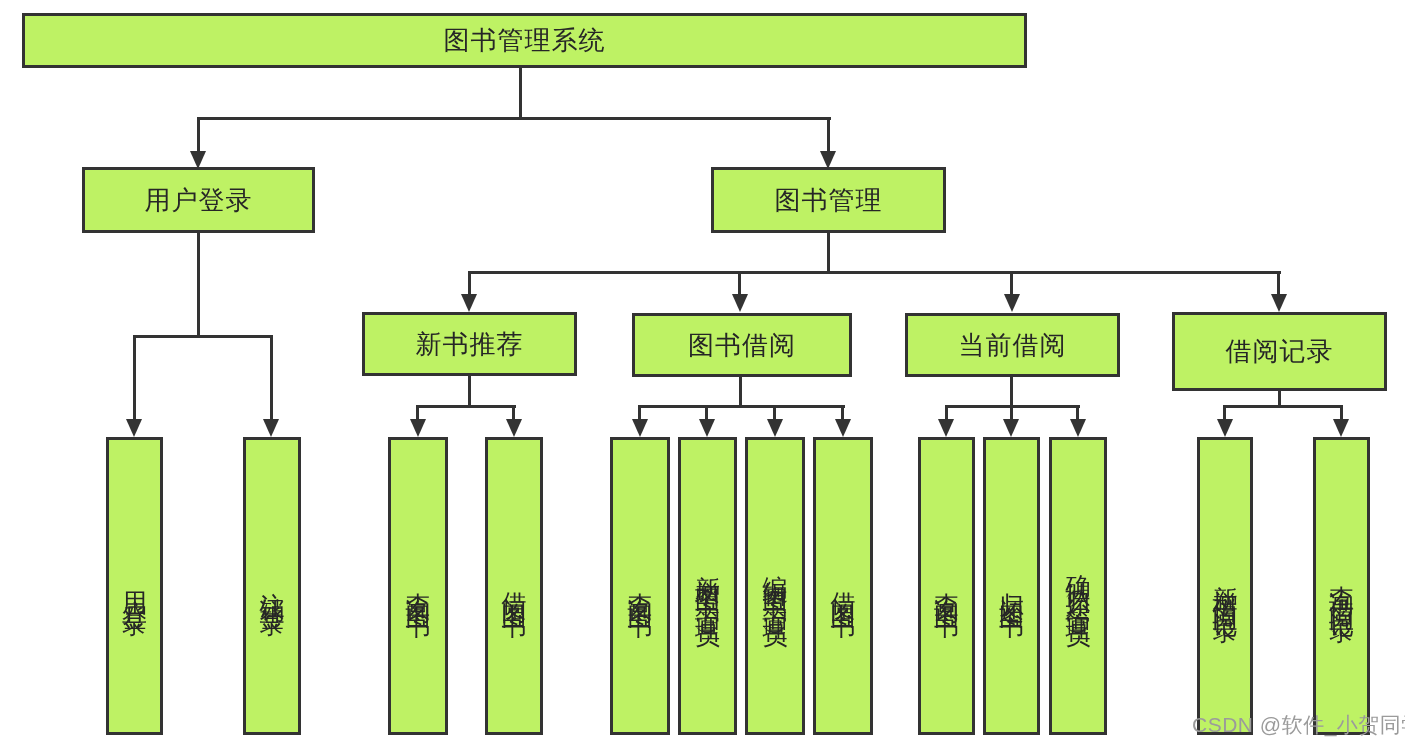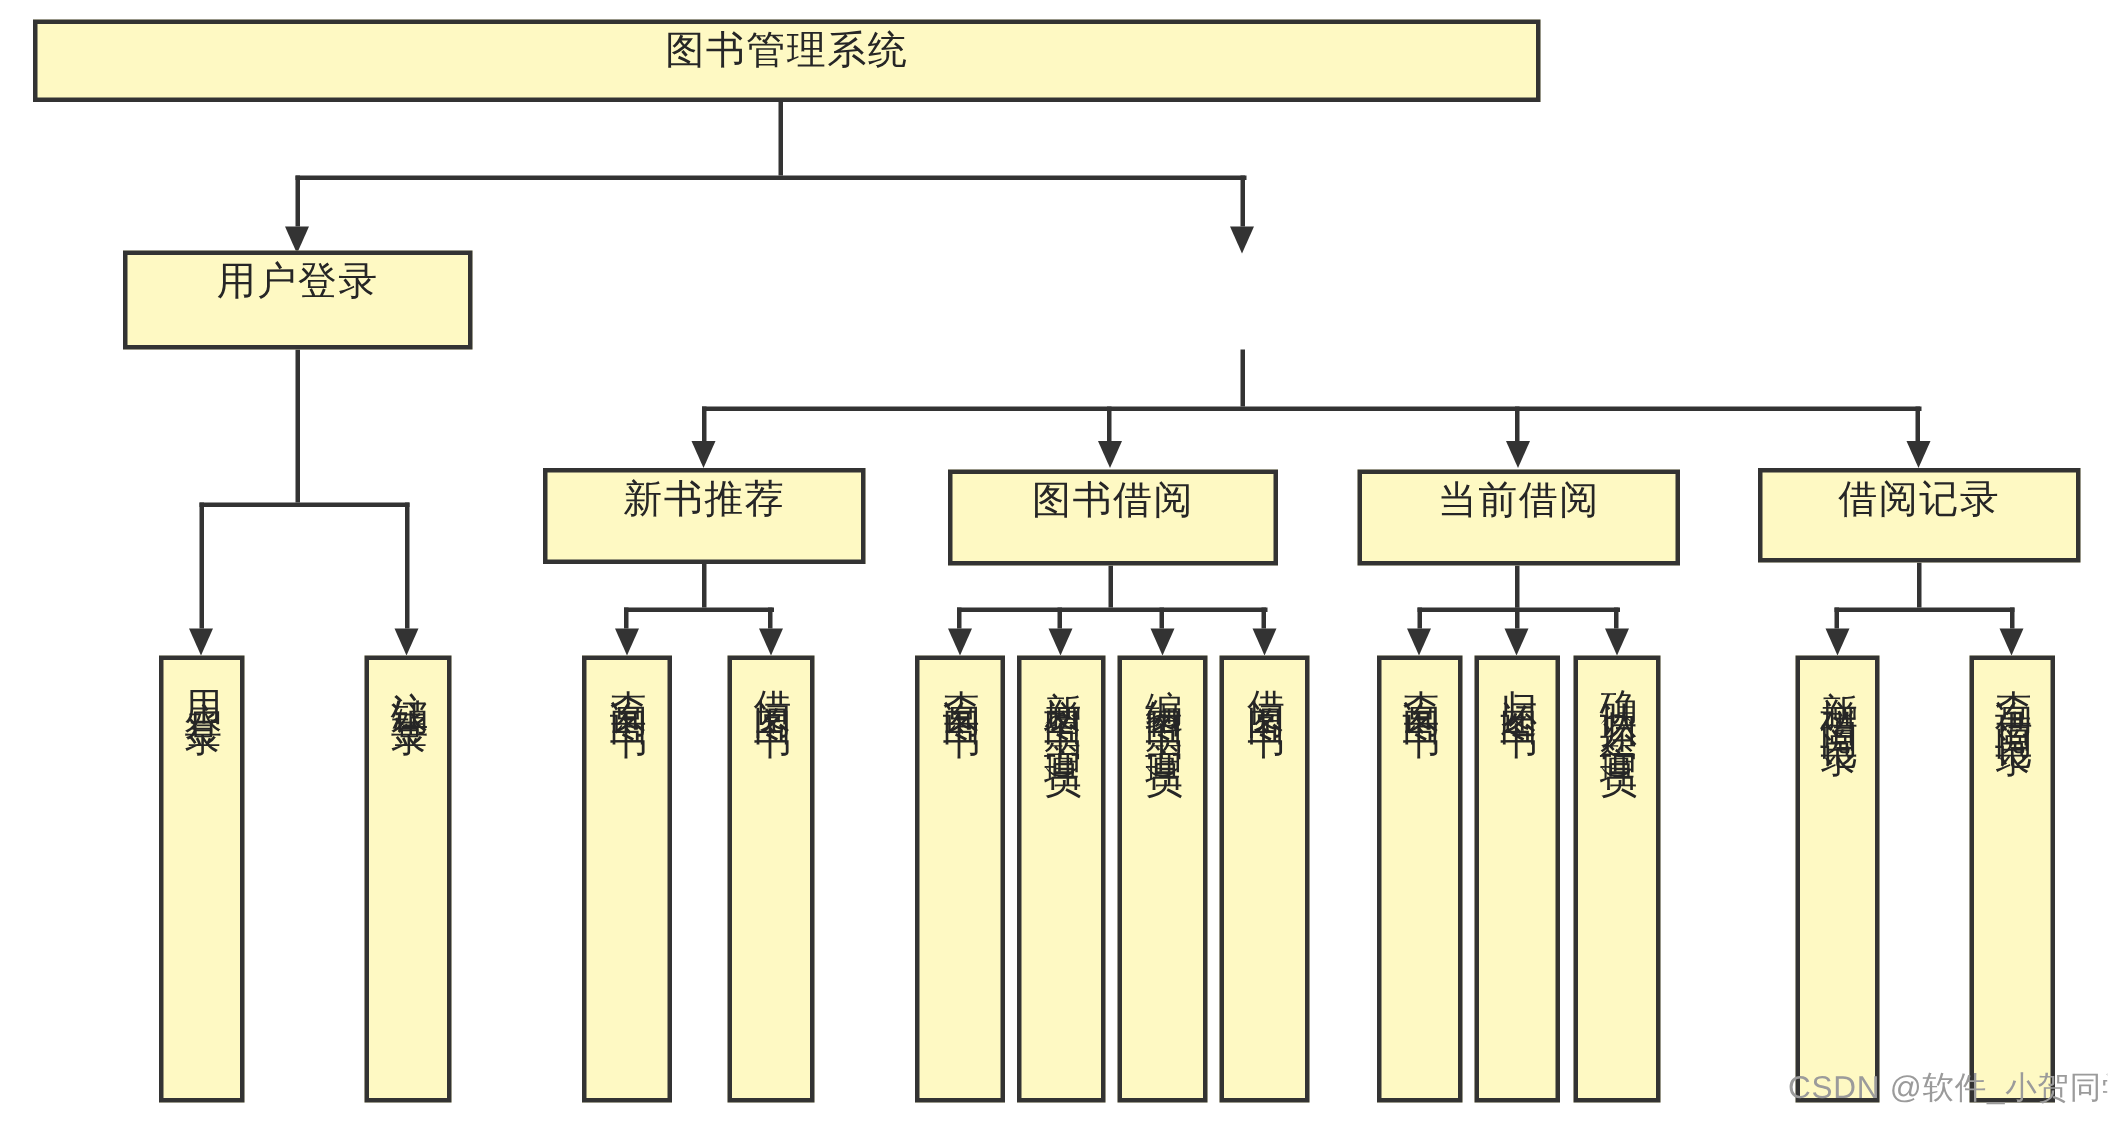--- a/index.html
+++ b/index.html
@@ -1,22 +1,22 @@
 <!DOCTYPE html>
 <html><head>
 <meta charset="utf-8">
 <style>
   html,body{margin:0;padding:0;background:#ffffff;}
   .canvas{
     position:relative;width:1405px;height:747px;background:#ffffff;overflow:hidden;
     font-family:"Liberation Sans","DejaVu Sans",sans-serif;
   }
   .bx{
-    position:absolute;box-sizing:border-box;border:3px solid #333333;background:#fef9c3;
-    display:flex;align-items:flex-start;justify-content:center;color:#262626;z-index:2;
+    position:absolute;box-sizing:border-box;border:3px solid #333333;background:#bef264;
+    display:flex;align-items:center;justify-content:center;color:#262626;z-index:2;
   }
   .hb{font-size:26px;letter-spacing:1px;white-space:nowrap;}
   .vb span{
     writing-mode:vertical-rl;text-orientation:mixed;
     font-size:25px;letter-spacing:7px;line-height:1;color:#262626;
   }
   .ln{position:absolute;background:#333333;z-index:1;}
   .arr{
     position:absolute;width:0;height:0;z-index:1;
     border-left:8px solid transparent;border-right:8px solid transparent;
@@ -39,20 +39,23 @@
   <div class="ln" style="left:519px;top:68px;width:3px;height:49px"></div>
   <div class="ln" style="left:197px;top:117px;width:634px;height:3px"></div>
   <div class="ln" style="left:197px;top:117px;width:3px;height:34px"></div>
   <div class="arr" style="left:190px;top:151px"></div>
   <div class="ln" style="left:827px;top:117px;width:3px;height:34px"></div>
   <div class="arr" style="left:820px;top:151px"></div>
 
   <div class="bx hb" style="left:82px;top:167px;width:233px;height:66px">
     <span>用户登录</span>
   </div>
+  <div class="bx hb" style="left:711px;top:167px;width:235px;height:66px">
+    <span>图书管理</span>
+  </div>
 
   <div class="ln" style="left:197px;top:233px;width:3px;height:102px"></div>
   <div class="ln" style="left:133px;top:335px;width:140px;height:3px"></div>
   <div class="ln" style="left:133px;top:335px;width:3px;height:84px"></div>
   <div class="arr" style="left:126px;top:419px"></div>
   <div class="ln" style="left:270px;top:335px;width:3px;height:84px"></div>
   <div class="arr" style="left:263px;top:419px"></div>
 
   <div class="ln" style="left:827px;top:233px;width:3px;height:38px"></div>
   <div class="ln" style="left:468px;top:271px;width:813px;height:3px"></div>
@@ -67,21 +70,21 @@
 
   <div class="bx hb" style="left:632px;top:313px;width:220px;height:64px">
     <span>图书借阅</span>
   </div>
   <div class="bx hb" style="left:362px;top:312px;width:215px;height:64px">
     <span>新书推荐</span>
   </div>
   <div class="bx hb" style="left:905px;top:313px;width:215px;height:64px">
     <span>当前借阅</span>
   </div>
-  <div class="bx hb" style="left:1172px;top:312px;width:215px;height:63px">
+  <div class="bx hb" style="left:1172px;top:312px;width:215px;height:79px">
     <span>借阅记录</span>
   </div>
 
   <div class="ln" style="left:468px;top:376px;width:3px;height:29px"></div>
   <div class="ln" style="left:416px;top:405px;width:100px;height:3px"></div>
   <div class="ln" style="left:416px;top:405px;width:3px;height:14px"></div>
   <div class="arr" style="left:410px;top:419px"></div>
   <div class="ln" style="left:512px;top:405px;width:3px;height:14px"></div>
   <div class="arr" style="left:506px;top:419px"></div>
 

